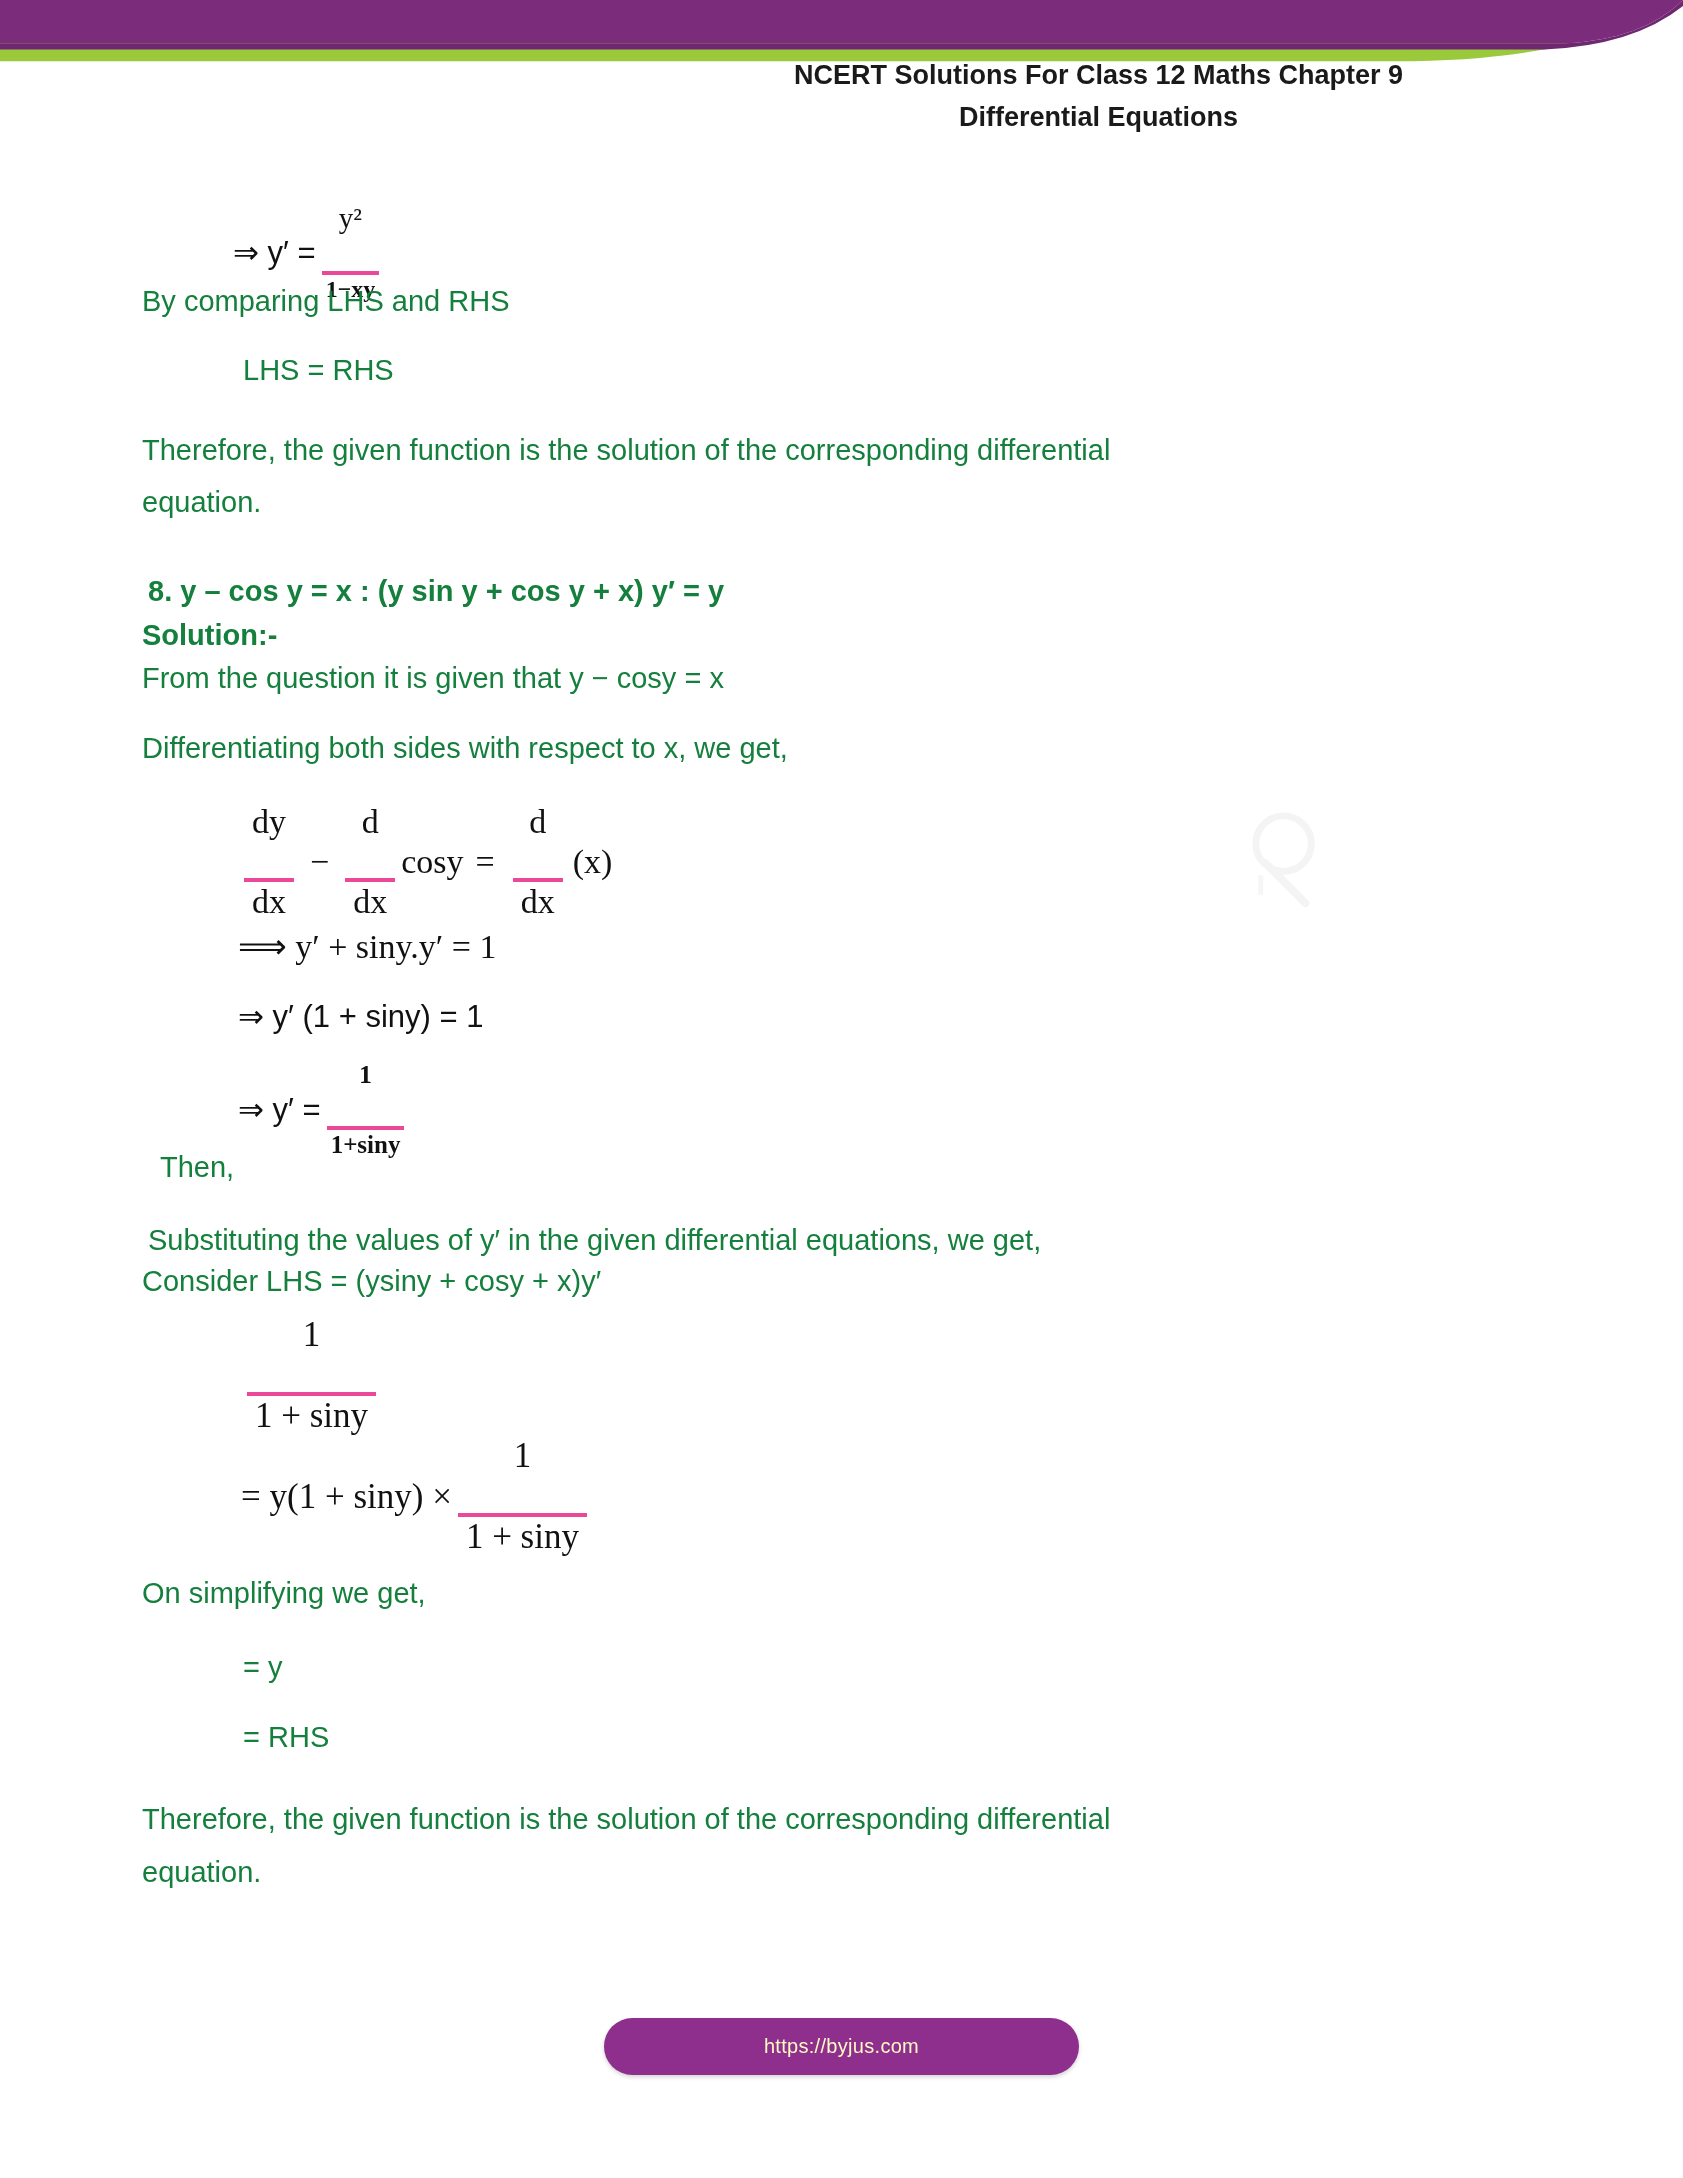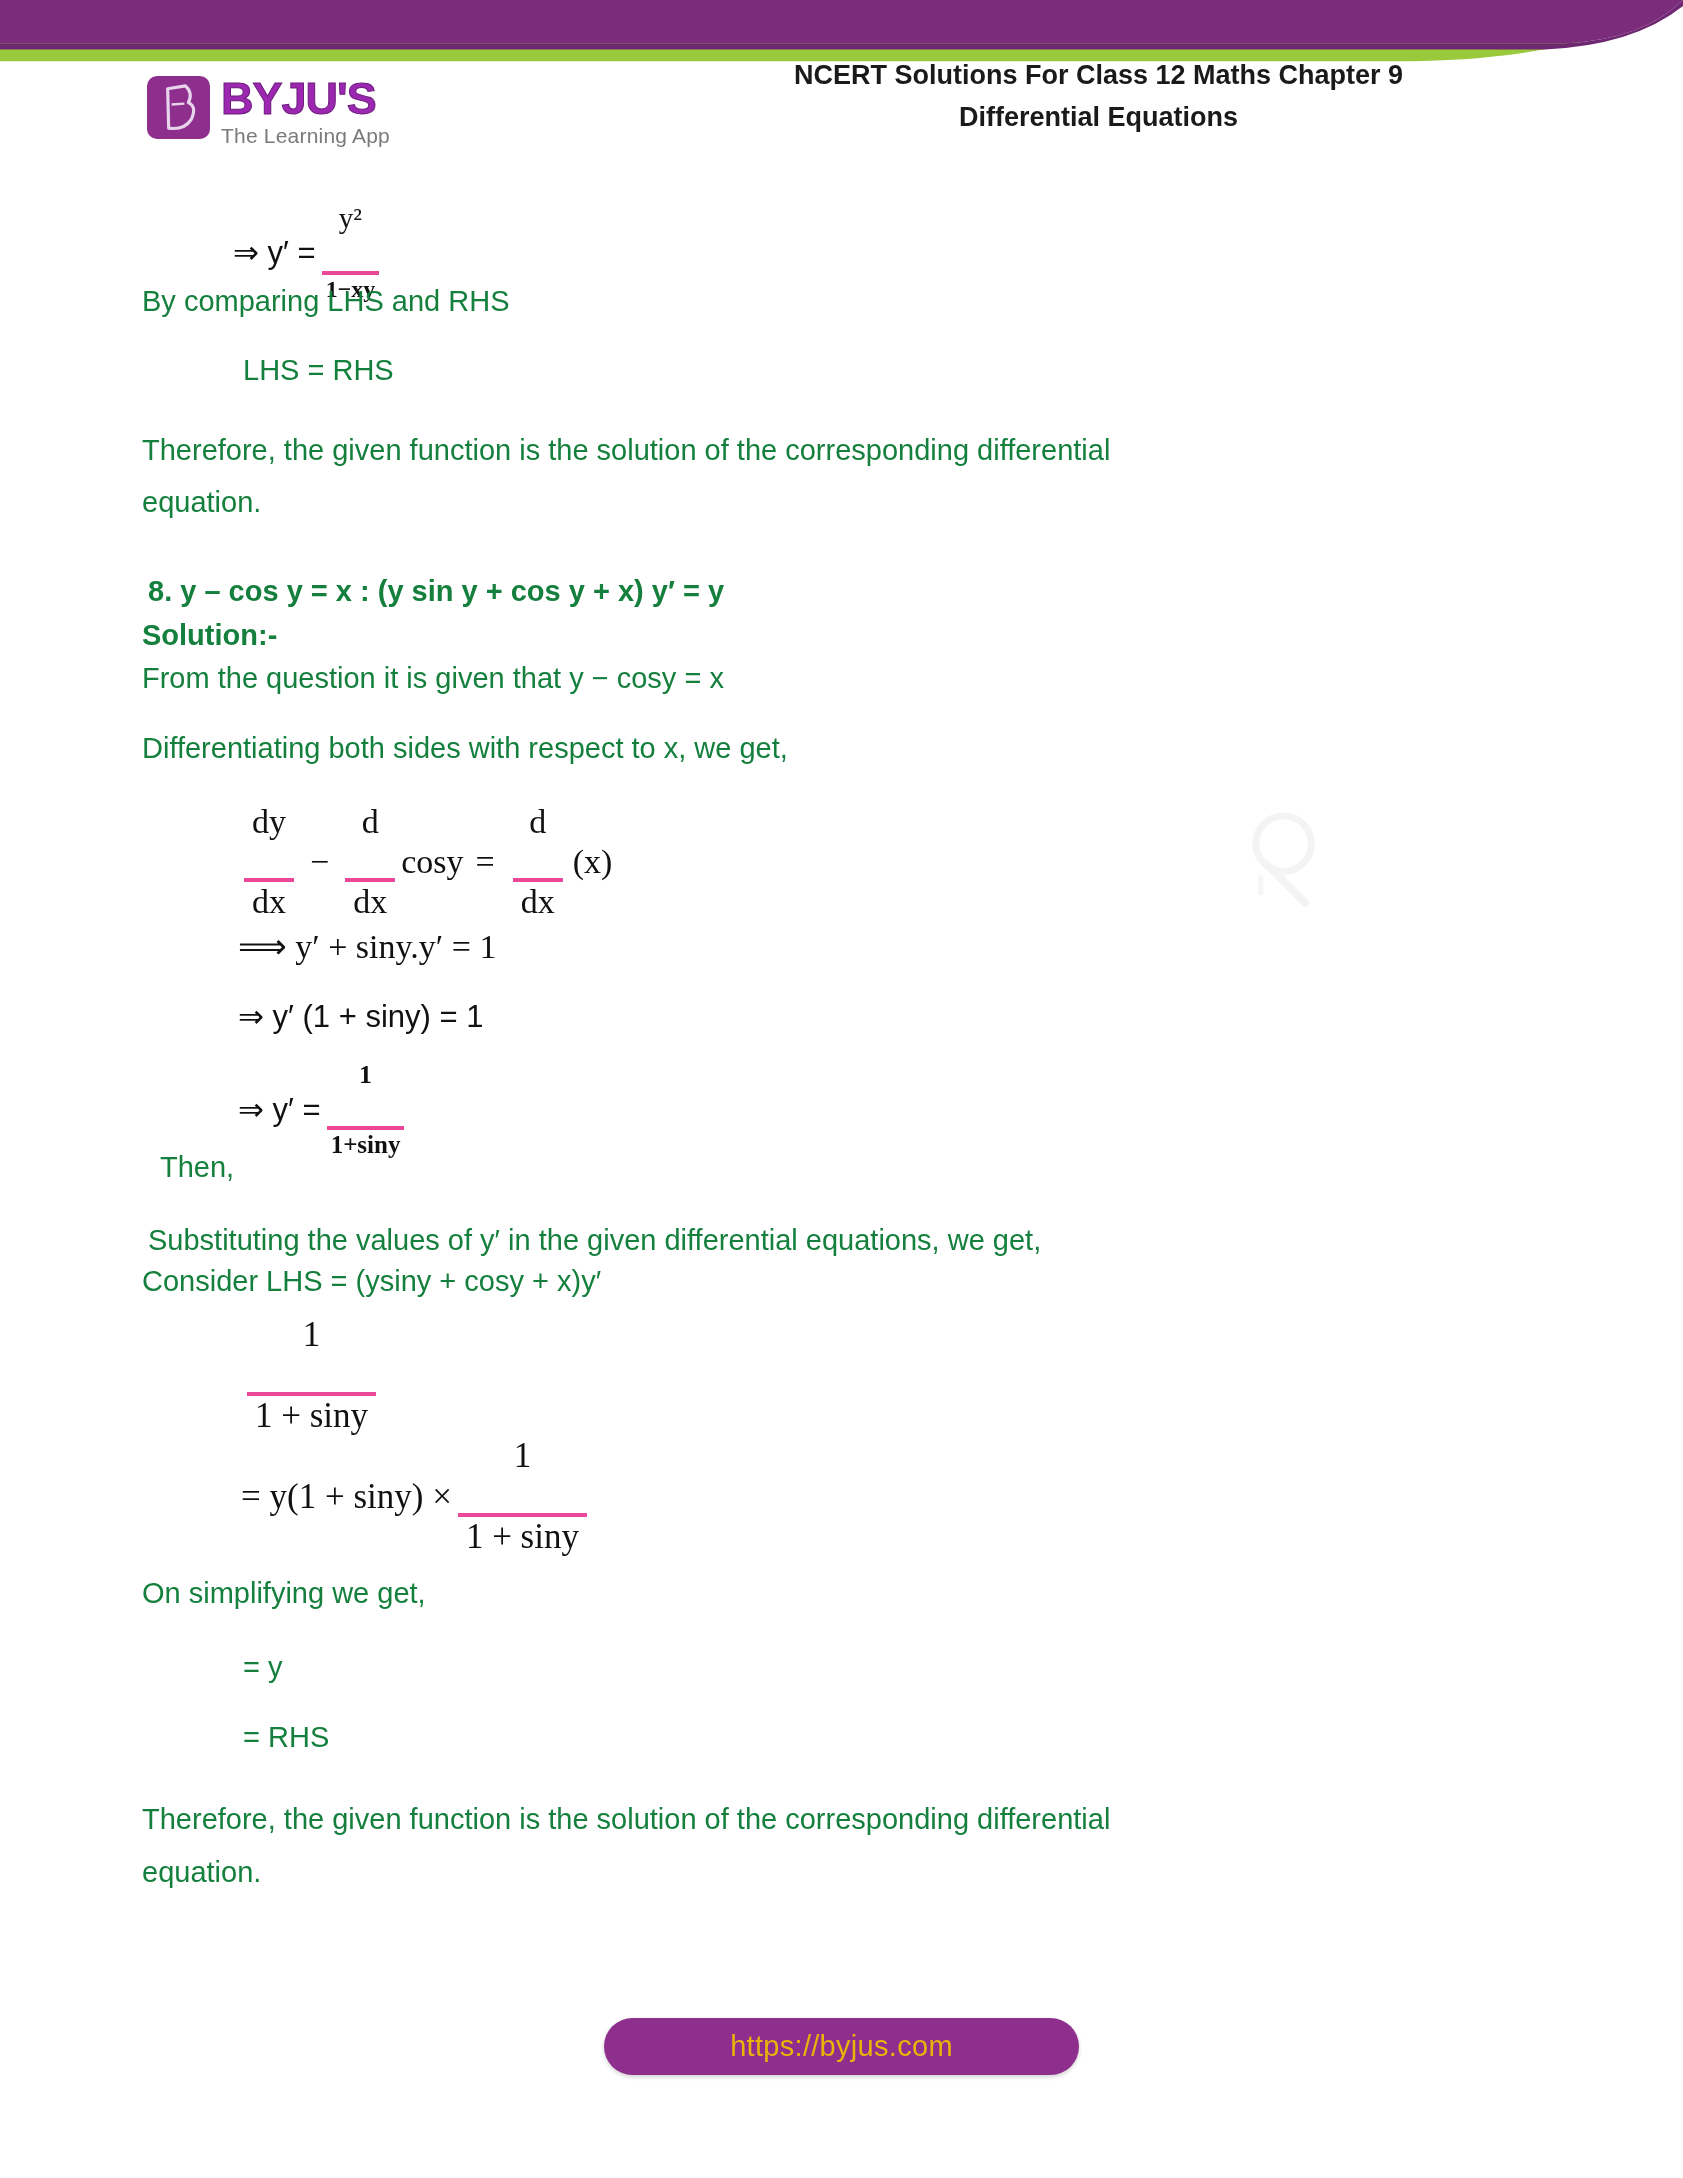--- a/index.html
+++ b/index.html
@@ -157,54 +157,42 @@
     width: 475px;
     height: 57px;
     background: #8e2f8e;
     border-radius: 29px;
     display: flex;
     align-items: center;
     justify-content: center;
     box-shadow: 0 2px 4px rgba(0,0,0,0.18);
   }
   #footer-btn span {
-    color: #eab308;
-    font-family: "Liberation Sans", sans-serif;
-    font-size: 29px;
+    color: #fef9c3;
+    font-family: "Liberation Sans", sans-serif;
+    font-size: 20px;
     letter-spacing: 0.3px;
   }
 </style>
 </head>
 <body>
 
 <svg id="top-deco" viewBox="0 0 1700 90" preserveAspectRatio="none">
 
   <path d="M0,0 L0,62 L1410,62 Q1600,62 1700,0 L1700,0 Z" fill="#9ACA3C"></path>
 
   <path d="M0,0 L0,44 L1580,44 Q1660,40 1700,0 Z" fill="#7B2D7B"></path>
 
   <path d="M0,44 L0,50 L1560,50 Q1650,46 1700,6 L1700,0 Q1660,40 1580,44 Z" fill="#6E2770"></path>
 
   <path d="M1150,0 L1700,0 L1700,72 Q1480,72 1150,0 Z" fill="#8E2F8E" opacity="0"></path>
 </svg>
 
 <div id="header">
 
-  <div id="logo-block">
-    <div id="logo-mark">
-      <svg width="63" height="63" viewBox="0 0 64 64">
-        <path d="M21 13 L39 10 Q47 17 42 27 Q51 31 45 44 Q38 55 22 53 Z" fill="none" stroke="#e9d4ee" stroke-width="3.2" stroke-linejoin="round"></path>
-        <path d="M25 29 L38 28" fill="none" stroke="#e9d4ee" stroke-width="2.4"></path>
-      </svg>
-    </div>
-    <div id="logo-words">
-      <div id="logo-wordmark">BYJU'S</div>
-      <div id="logo-tagline">The Learning App</div>
-    </div>
-  </div>
 
   <div id="header-titles">
     <div class="header-title">NCERT Solutions For Class 12 Maths Chapter 9</div>
     <div class="header-title">Differential Equations</div>
   </div>
 </div>
 
 <svg id="watermark" viewBox="0 0 110 110">
   <circle cx="48" cy="40" r="28" fill="none" stroke="#f4f4f4" stroke-width="7"></circle>
   <line x1="30" y1="60" x2="70" y2="100" stroke="#f4f4f4" stroke-width="8" stroke-linecap="round"></line>

